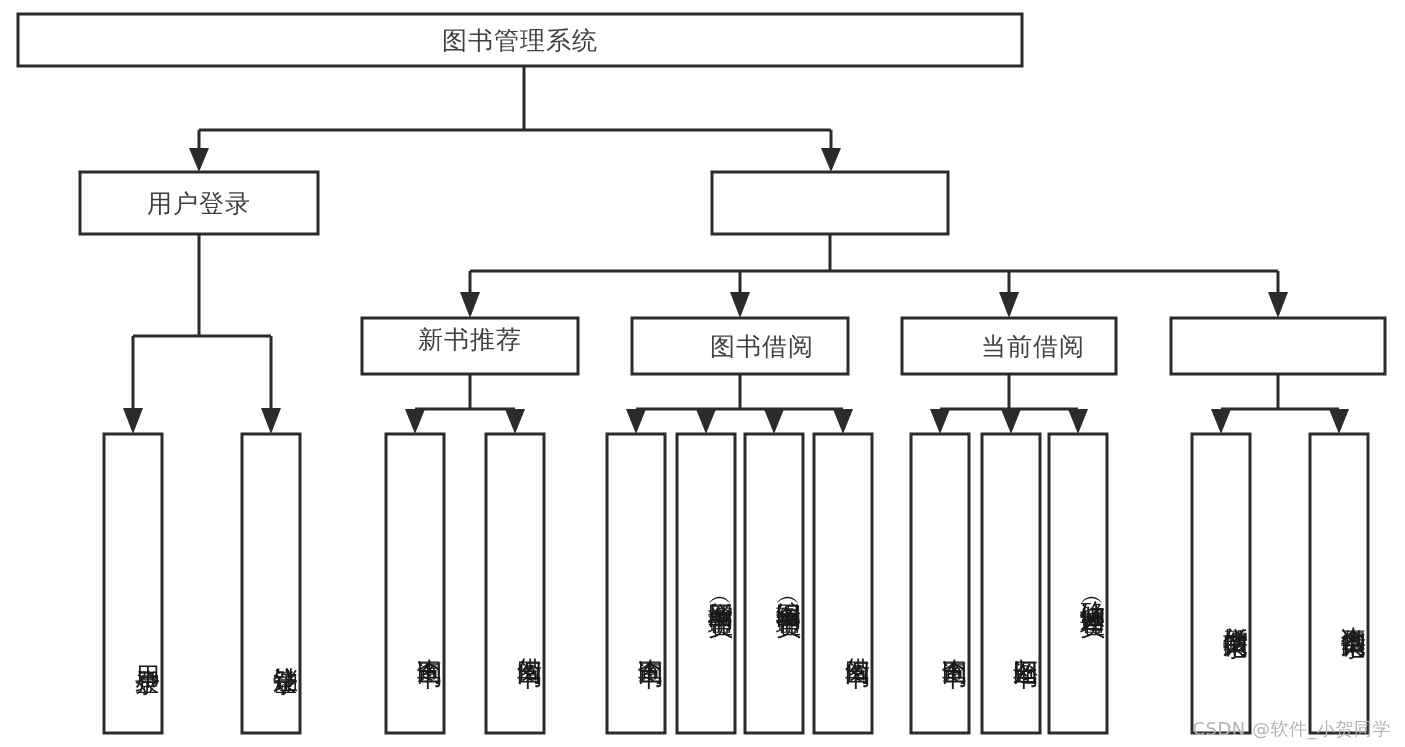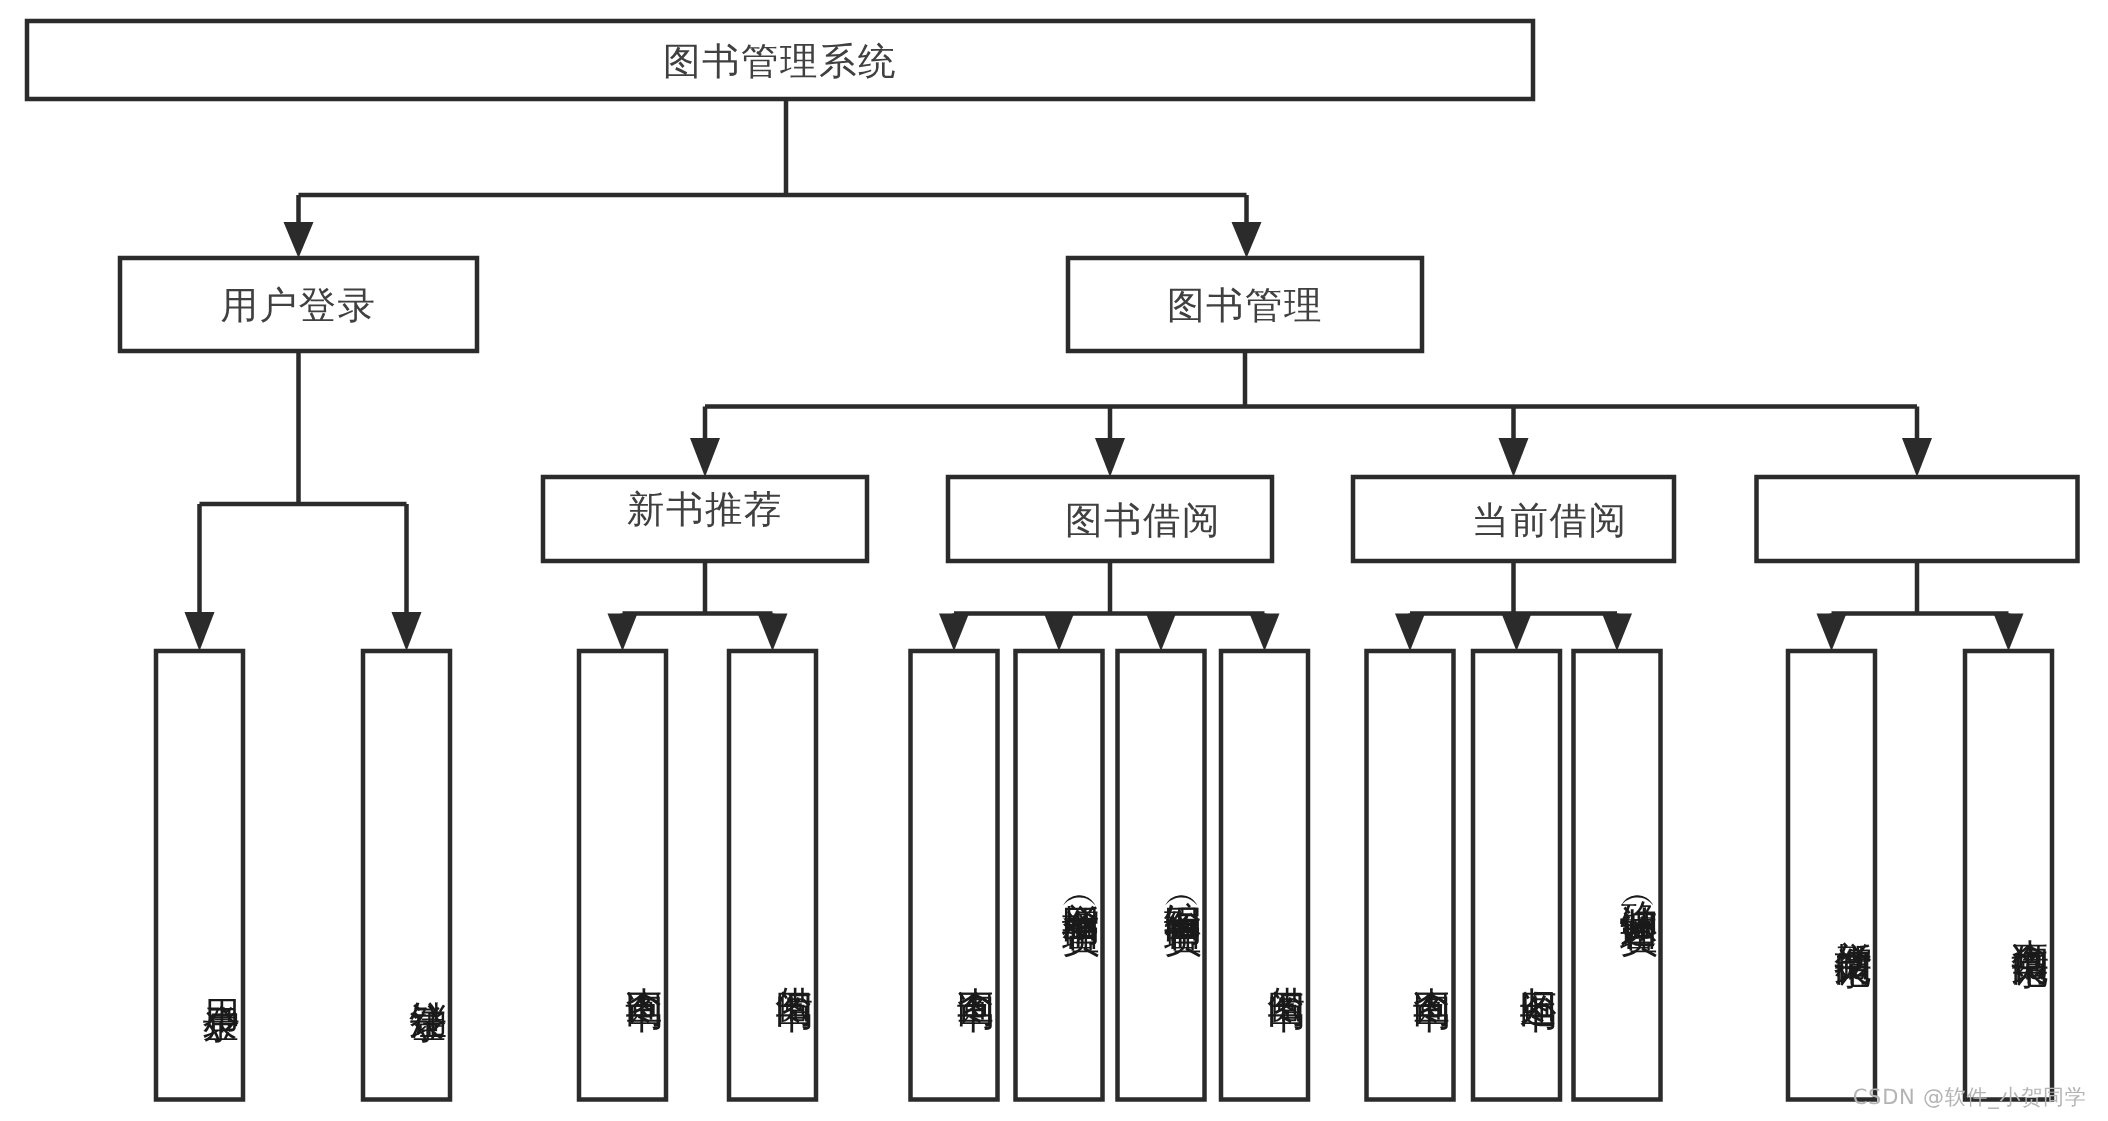--- a/index.html
+++ b/index.html
@@ -69,21 +69,21 @@
     color: #404040;
     letter-spacing: 1px;
     white-space: nowrap;
     pointer-events: none;
   }
   .watermark {
     position: absolute;
     right: 14px;
     bottom: 6px;
     font-family: "DejaVu Sans", "Liberation Sans", sans-serif;
-    font-size: 14px;
+    font-size: 18px;
     color: #b4b4b4;
     letter-spacing: 0.5px;
     white-space: nowrap;
     user-select: none;
   }
 </style>
 </head>
 <body>
 
 <div id="diagram-root">
@@ -157,21 +157,20 @@
       <rect class="node-box leaf" x="911" y="434" width="58" height="299"></rect>
       <rect class="node-box leaf" x="982" y="434" width="58" height="299"></rect>
       <rect class="node-box leaf" x="1049" y="434" width="58" height="299"></rect>
       <rect class="node-box leaf" x="1192" y="434" width="58" height="299"></rect>
       <rect class="node-box leaf" x="1310" y="434" width="58" height="299"></rect>
     </g>
   </svg>
 
   <div class="h-text-wrap" style="left:18px;  top:14px;  width:1004px; height:52px;">图书管理系统</div>
   <div class="h-text-wrap" style="left:80px;  top:172px; width:238px;  height:62px;">用户登录</div>
-  <div class="h-text-wrap" style="left:712px; top:172px; width:236px;  height:62px;">图书管理</div>
   <div class="h-text-wrap" style="left:362px; top:318px; width:216px;  height:43px;">新书推荐</div>
   <div class="h-text-wrap" style="left:632px; top:318px; width:260px;  height:56px;">图书借阅</div>
   <div class="h-text-wrap" style="left:902px; top:318px; width:214px;  height:56px;padding-left:24px;">当前借阅</div>
 
   <div class="vert-text-wrap" style="left:104px;  top:434px; width:58px; height:299px; padding-top:66px;">用户登录</div>
   <div class="vert-text-wrap" style="left:242px;  top:434px; width:58px; height:299px; padding-top:66px;">注销登录</div>
   <div class="vert-text-wrap" style="left:386px;  top:434px; width:58px; height:299px; padding-top:58px;">查询图书</div>
   <div class="vert-text-wrap" style="left:486px;  top:434px; width:58px; height:299px; padding-top:58px;">借阅图书</div>
   <div class="vert-text-wrap" style="left:607px;  top:434px; width:58px; height:299px; padding-top:58px;">查询图书</div>
   <div class="vert-text-wrap" style="left:677px;  top:434px; width:58px; height:299px; padding-top:6px;">新增图书（管理员）</div>

